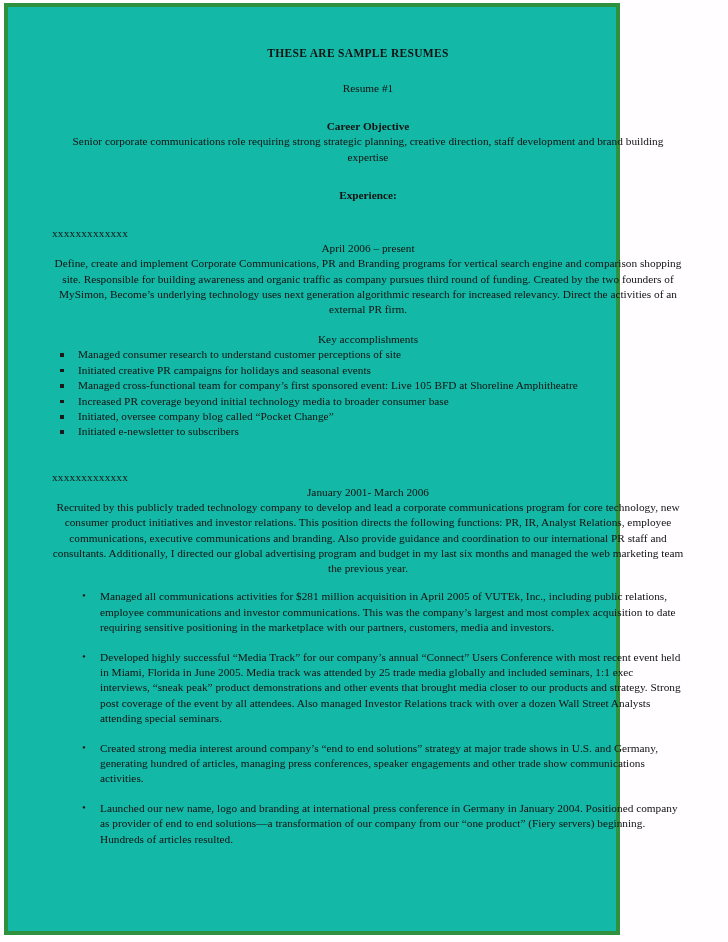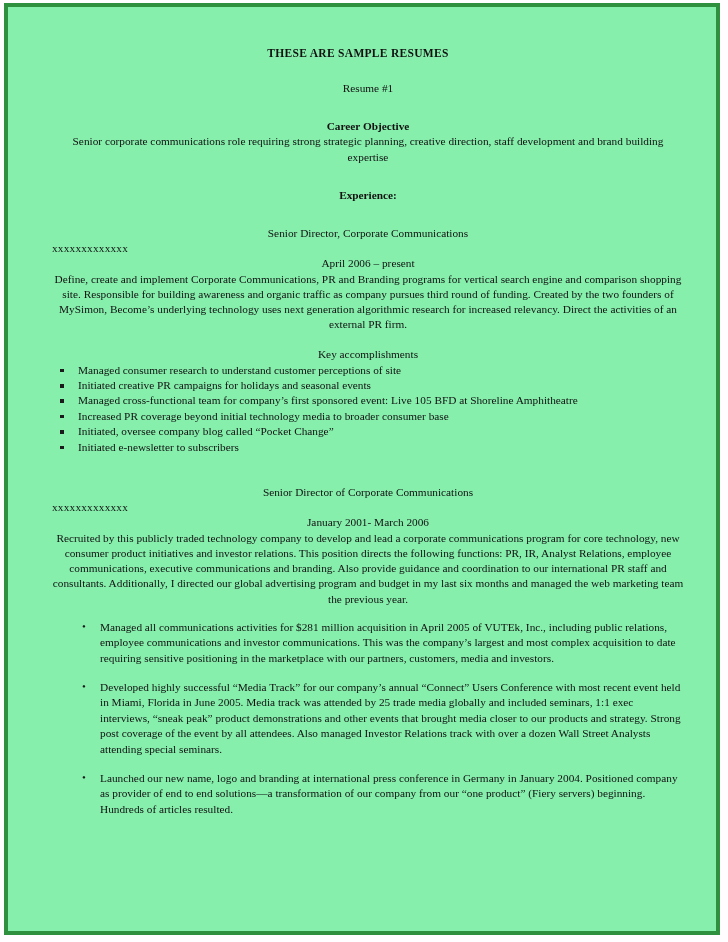--- a/index.html
+++ b/index.html
@@ -11,24 +11,24 @@
     height: 942px;
     background: #fffdff;
     font-family: "Liberation Serif", "DejaVu Serif", serif;
     color: #111111;
     overflow: hidden;
   }
   .page-frame {
     position: absolute;
     left: 4px;
     top: 3px;
-    width: 716px;
+    width: 616px;
     height: 932px;
     border: 4px solid #2f9140;
-    background: #86efac;
+    background: #14b8a6;
     box-sizing: border-box;
   }
   .page-body {
     position: absolute;
     left: 44px;
     top: 40px;
     width: 632px;
   }
   .doc-title {
     text-align: center;
@@ -114,49 +114,48 @@
     <div class="heading">Career Objective</div>
     <div class="para">Senior corporate communications role requiring strong strategic planning, creative direction, staff development and brand building expertise</div>
 
     <div class="spacer-lg"></div>
 
     <div class="heading">Experience:</div>
 
     <div class="spacer-lg"></div>
 
     <div>
-      <div class="para">Senior Director, Corporate Communications</div>
       <div class="mono-x">xxxxxxxxxxxxx</div>
       <div class="para">April 2006 – present</div>
       <div class="para">Define, create and implement Corporate Communications, PR and Branding programs for vertical search engine and comparison shopping site. Responsible for building awareness and organic traffic as company pursues third round of funding. Created by the two founders of MySimon, Become’s underlying technology uses next generation algorithmic research for increased relevancy. Direct the activities of an external PR firm.</div>
 
       <div class="spacer-md"></div>
 
       <div class="para">Key accomplishments</div>
       <ul class="bullets square">
         <li>Managed consumer research to understand customer perceptions of site</li>
         <li>Initiated creative PR campaigns for holidays and seasonal events</li>
         <li>Managed cross-functional team for company’s first sponsored event: Live 105 BFD at Shoreline Amphitheatre</li>
         <li>Increased PR coverage beyond initial technology media to broader consumer base</li>
         <li>Initiated, oversee company blog called “Pocket Change”</li>
         <li>Initiated e-newsletter to subscribers</li>
       </ul>
     </div>
 
     <div class="spacer-xl"></div>
 
     <div>
-      <div class="para">Senior Director of Corporate Communications</div>
       <div class="mono-x">xxxxxxxxxxxxx</div>
       <div class="para">January 2001- March 2006</div>
       <div class="para">Recruited by this publicly traded technology company to develop and lead a corporate communications program for core technology, new consumer product initiatives and investor relations. This position directs the following functions: PR, IR, Analyst Relations, employee communications, executive communications and branding. Also provide guidance and coordination to our international PR staff and consultants. Additionally, I directed our global advertising program and budget in my last six months and managed the web marketing team the previous year.</div>
 
       <div class="spacer-sm"></div>
 
       <ul class="bullets round">
         <li>Managed all communications activities for $281 million acquisition in April 2005 of VUTEk, Inc., including public relations, employee communications and investor communications. This was the company’s largest and most complex acquisition to date requiring sensitive positioning in the marketplace with our partners, customers, media and investors.</li>
         <li>Developed highly successful “Media Track” for our company’s annual “Connect” Users Conference with most recent event held in Miami, Florida in June 2005. Media track was attended by 25 trade media globally and included seminars, 1:1 exec interviews, “sneak peak” product demonstrations and other events that brought media closer to our products and strategy. Strong post coverage of the event by all attendees. Also managed Investor Relations track with over a dozen Wall Street Analysts attending special seminars.</li>
+        <li>Created strong media interest around company’s “end to end solutions” strategy at major trade shows in U.S. and Germany, generating hundred of articles, managing press conferences, speaker engagements and other trade show communications activities.</li>
         <li>Launched our new name, logo and branding at international press conference in Germany in January 2004. Positioned company as provider of end to end solutions—a transformation of our company from our “one product” (Fiery servers) beginning. Hundreds of articles resulted.</li>
       </ul>
     </div>
 
   </div>
 </div>
 
 </body></html>

